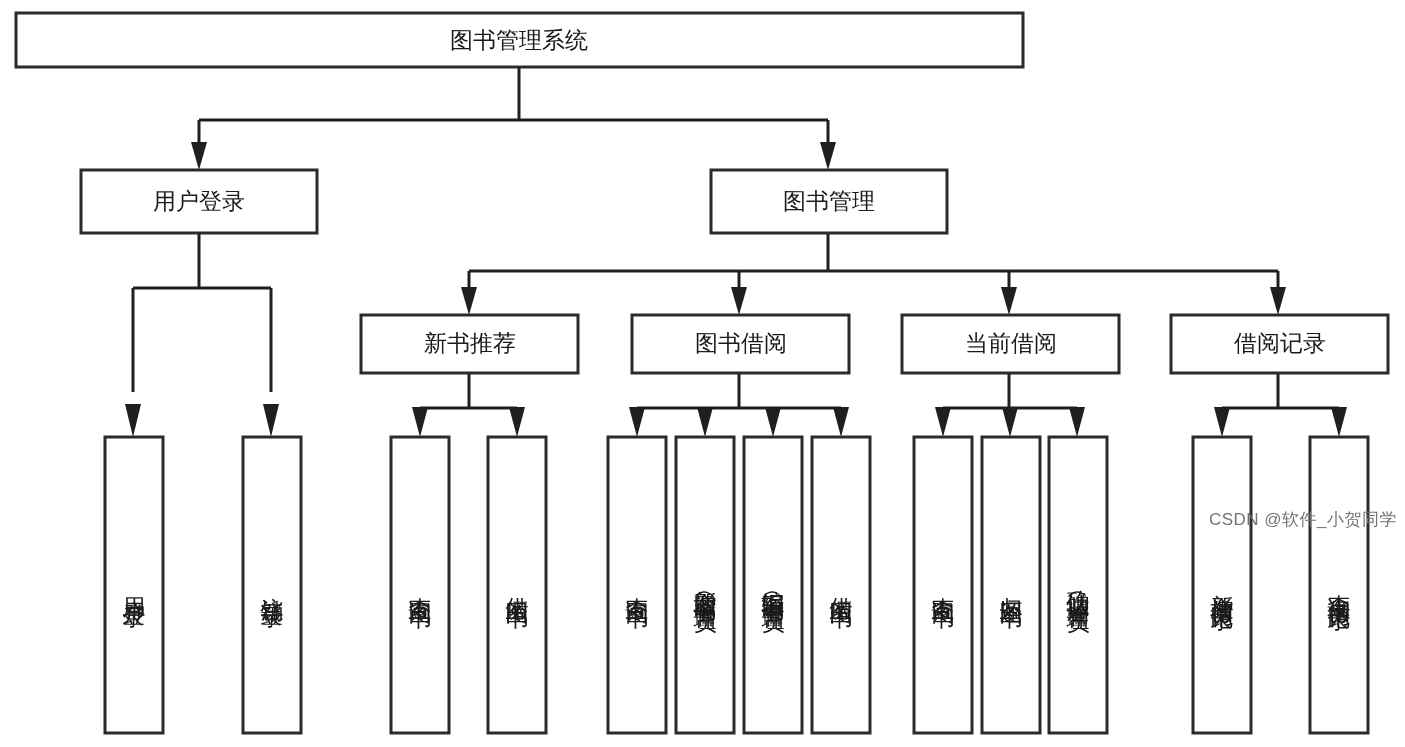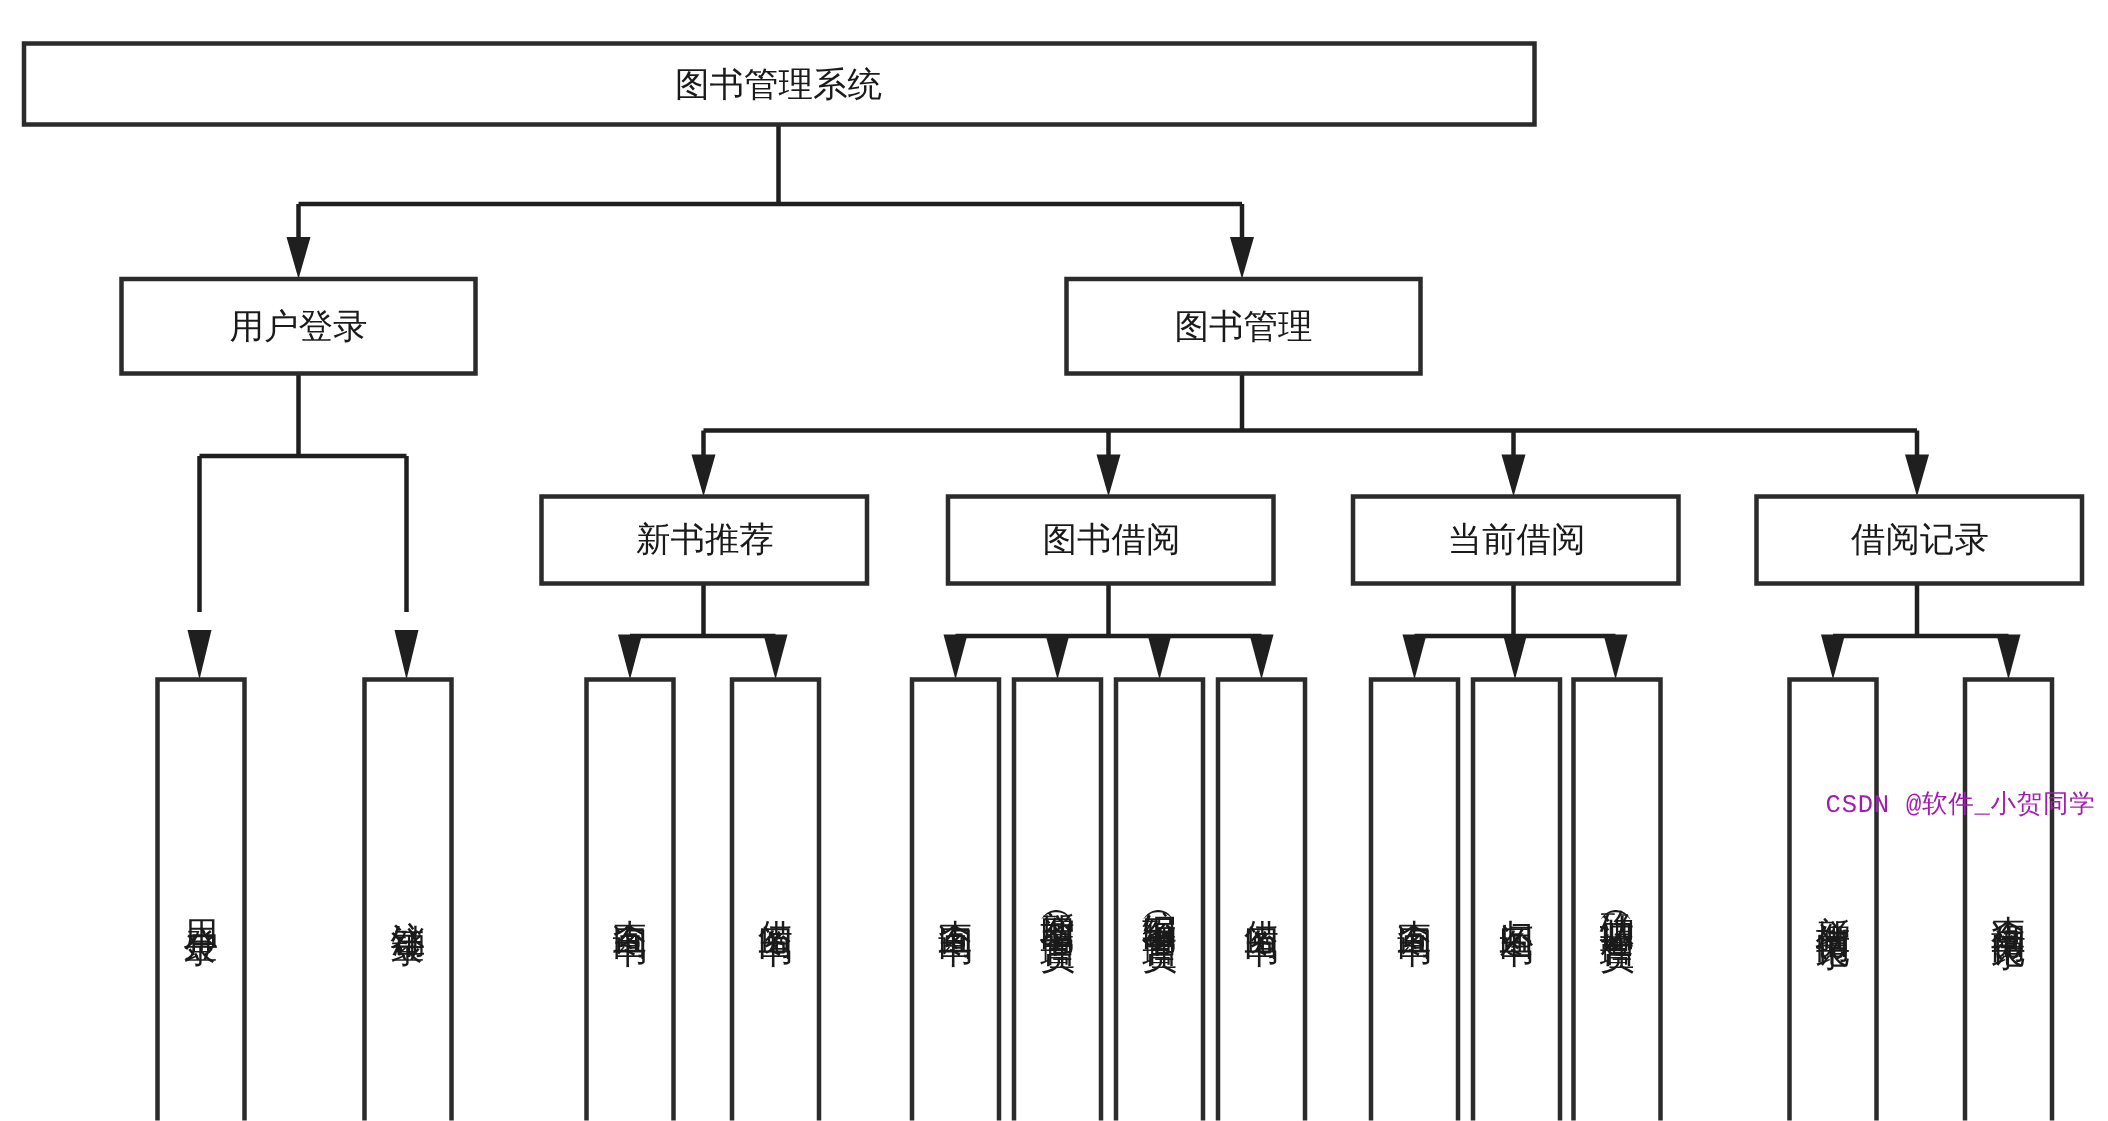--- a/index.html
+++ b/index.html
@@ -10,21 +10,21 @@
   body {
     width: 1405px;
     height: 747px;
     font-family: "Liberation Sans", "DejaVu Sans", sans-serif;
     overflow: hidden;
     position: relative;
   }
   #diagram-root {
     position: absolute;
     left: 0;
-    top: 16px;
+    top: 0;
     width: 1405px;
     height: 537px;
   }
   svg#flow {
     display: block;
     width: 1405px;
     height: 747px;
   }
   .node-box {
     fill: #ffffff;
@@ -73,23 +73,23 @@
     line-height: 1.18;
     color: #1a1a1a;
     letter-spacing: 3px;
     white-space: nowrap;
     text-align: center;
   }
   #watermark {
     position: absolute;
     right: 8px;
     bottom: 6px;
-    font-family: Liberation Mono, monospace;
+    font-family: Liberation Sans, sans-serif;
     font-size: 17px;
-    color: #a21caf;
+    color: #737373;
     letter-spacing: 0.5px;
     user-select: none;
     pointer-events: none;
   }
 </style>
 </head>
 <body>
 
 <div id="diagram-root">
   <svg id="flow" viewBox="0 0 1405 747" xmlns="http://www.w3.org/2000/svg">

